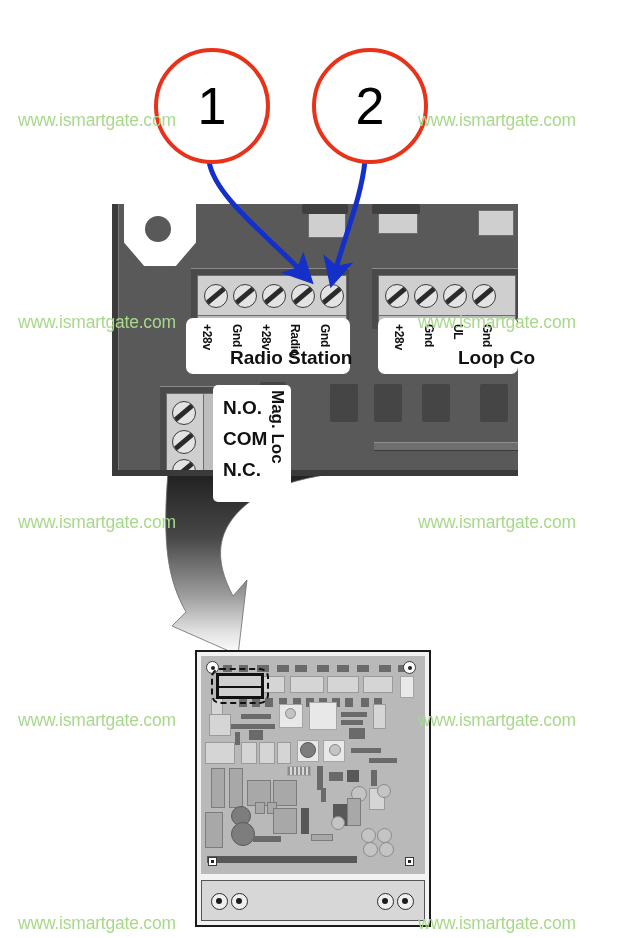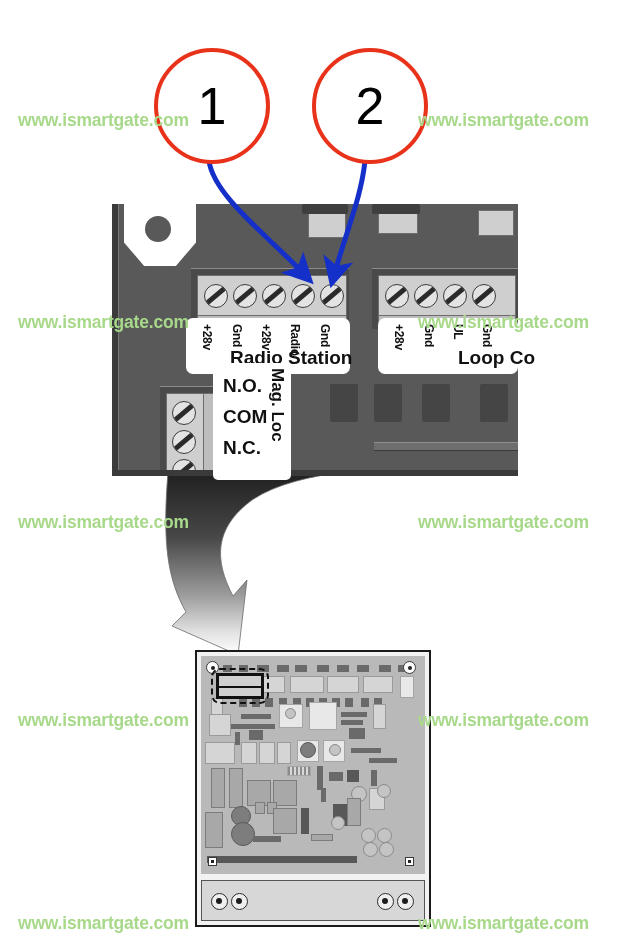--- a/index.html
+++ b/index.html
@@ -21,21 +21,21 @@
     height: 938px;
     background: #ffffff;
   }
 
   
   .wm {
     position: absolute;
     color: #a8d98a;
     font-family: "Liberation Sans", sans-serif;
     font-size: 17.5px;
-    font-weight: bold;
+    font-weight: normal;
     letter-spacing: -0.2px;
     white-space: nowrap;
     z-index: 40;
     pointer-events: none;
   }
 
   
   .callout {
     position: absolute;
     border: 4px solid #e8321a;
@@ -427,21 +427,21 @@
   </div>
 
   <div class="plate loop" style="left:378px; top:318px; width:140px; height:56px;">
     <div class="pin" style="left:14px;">+28v</div>
     <div class="pin" style="left:44px;">Gnd</div>
     <div class="pin" style="left:73px;">UL</div>
     <div class="pin" style="left:102px;">Gnd</div>
     <div class="plate-title">Loop Co</div>
   </div>
 
-  <div class="plate mag" style="left:213px; top:363px; width:78px; height:117px;">
+  <div class="plate mag" style="left:213px; top:385px; width:78px; height:117px;">
     <div class="row" style="top:12px;">N.O.</div>
     <div class="row" style="top:43px;">COM</div>
     <div class="row" style="top:74px;">N.C.</div>
     <div class="side">Mag. Loc</div>
   </div>
 
   <svg class="svg-layer below" viewBox="0 0 636 938">
     <defs>
       <linearGradient id="zoomgrad" x1="0" y1="0" x2="0" y2="1">
         <stop offset="0%" stop-color="#1c1c1c"></stop>

